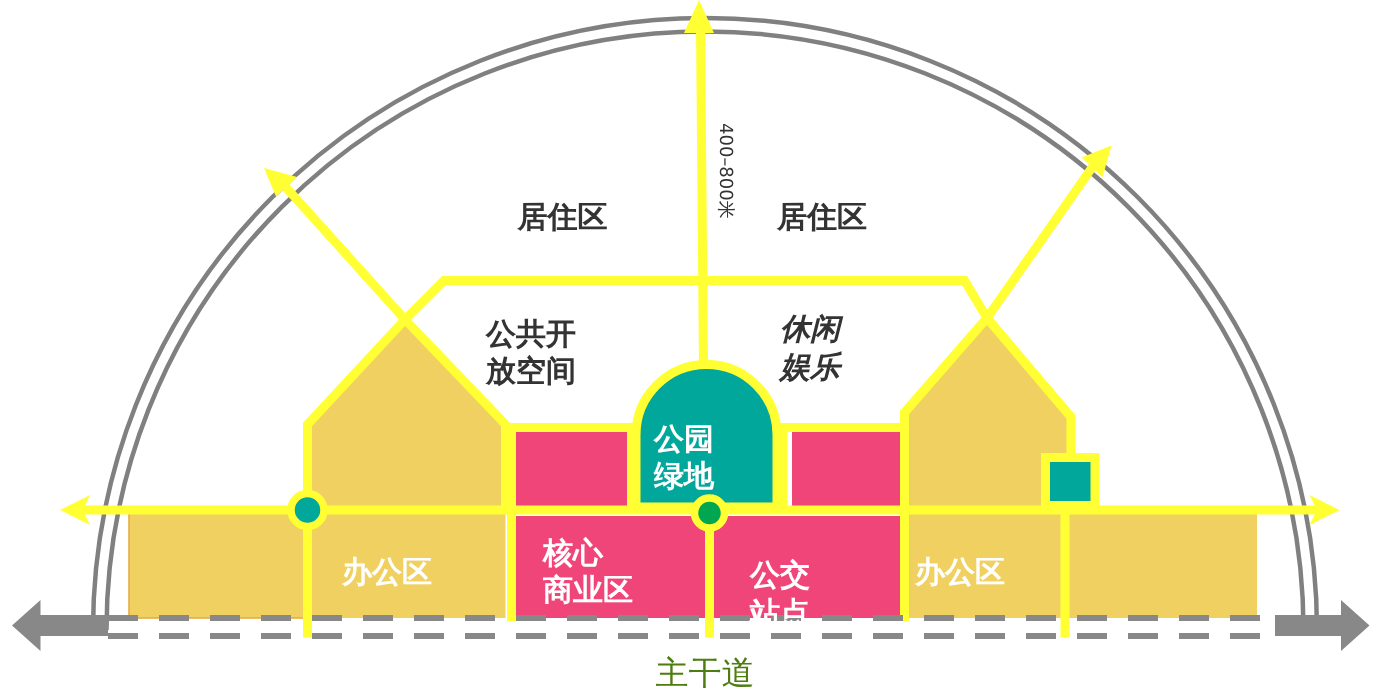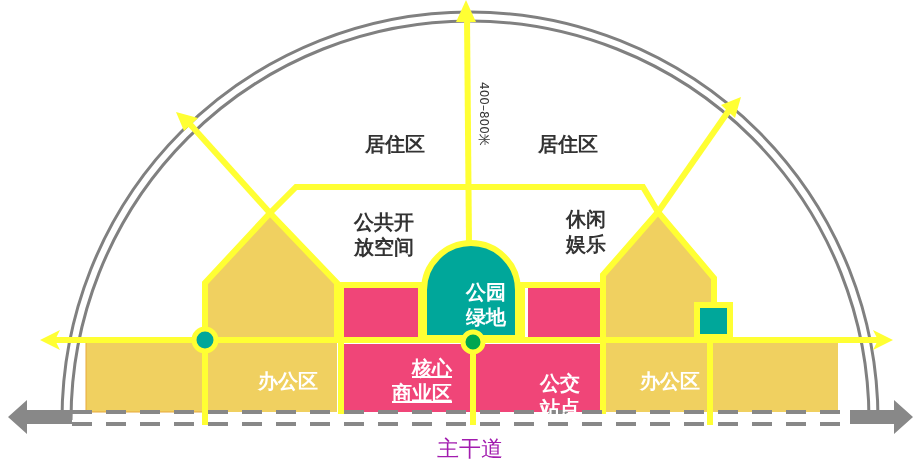--- a/index.html
+++ b/index.html
@@ -1,22 +1,22 @@
 <!DOCTYPE html>
 <html><head>
 <meta charset="utf-8">
 <style>
   html, body { margin:0; padding:0; background:#ffffff; }
   body { width:921px; height:465px; overflow:hidden; position:relative; font-family:"DejaVu Sans","Liberation Sans",sans-serif; }
   #canvas { position:absolute; left:0; top:0; width:921px; height:465px; }
-  .lbl { position:absolute; text-align:right; font-weight:bold; line-height:1.25; white-space:pre-line; }
+  .lbl { position:absolute; text-align:left; font-weight:bold; line-height:1.25; white-space:pre-line; }
   .lbl.dark { color:#333333; font-size:20px; }
   .lbl.light { color:#ffffff; font-size:20px; }
   .vert { position:absolute; font-size:12px; color:#333; transform-origin:left top; transform:rotate(90deg); white-space:nowrap; }
-  .road-label { position:absolute; font-size:22px; color:#a21caf; }
+  .road-label { position:absolute; font-size:22px; color:#4d7c0f; }
 </style>
 </head>
 <body>
 
 <svg id="canvas" viewBox="0 0 921 465" xmlns="http://www.w3.org/2000/svg">
 
   <g fill="none" stroke="#808080" stroke-width="3">
     <path d="M 62 420 A 408 408 0 0 1 878 420"></path>
     <path d="M 71 420 A 399 399 0 0 1 869 420"></path>
   </g>
@@ -84,23 +84,23 @@
   <circle cx="473" cy="342" r="10" fill="#00A650" stroke="#FFFF33" stroke-width="5"></circle>
   <rect x="697" y="305" width="33" height="32" fill="#00A79A" stroke="#FFFF33" stroke-width="6"></rect>
 </svg>
 
 <div class="vert" style="left:492px; top:82px;">400–800米</div>
 
 <div class="lbl dark" style="left:345px; top:132px; width:80px;">居住区</div>
 <div class="lbl dark" style="left:518px; top:132px; width:80px;">居住区</div>
 <div class="lbl dark" style="left:324px; top:210px; width:90px;">公共开
 放空间</div>
-<div class="lbl dark" style="left:536px; top:207px; width:70px;">休闲
+<div class="lbl dark" style="left:520px; top:207px; width:70px;font-style:italic;">休闲
 娱乐</div>
 <div class="lbl light" style="left:436px; top:280px; width:70px;">公园
 绿地</div>
 <div class="lbl light" style="left:228px; top:369px; width:90px;">办公区</div>
 <div class="lbl light" style="left:610px; top:369px; width:90px;">办公区</div>
-<div class="lbl light" style="left:362px; top:356px; width:90px;text-decoration:underline;">核心
+<div class="lbl light" style="left:362px; top:356px; width:90px;">核心
 商业区</div>
 <div class="lbl light" style="left:500px; top:371px; width:80px;">公交
 站点</div>
 <div class="road-label" style="left:437px; top:434px;">主干道</div>
 
 </body></html>

